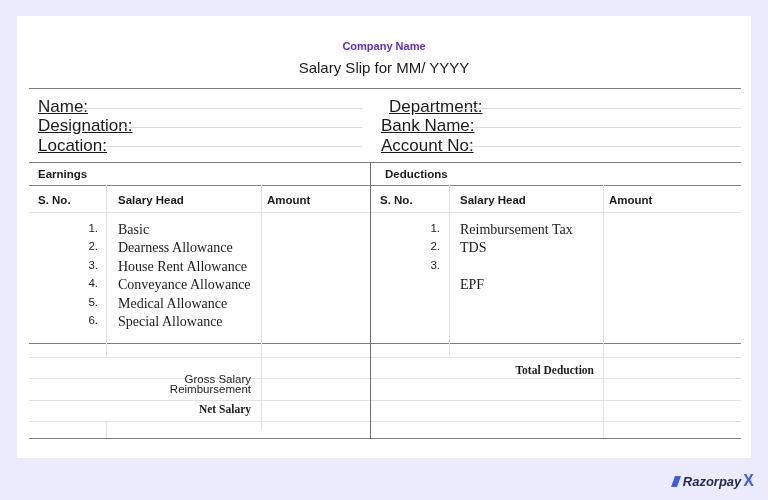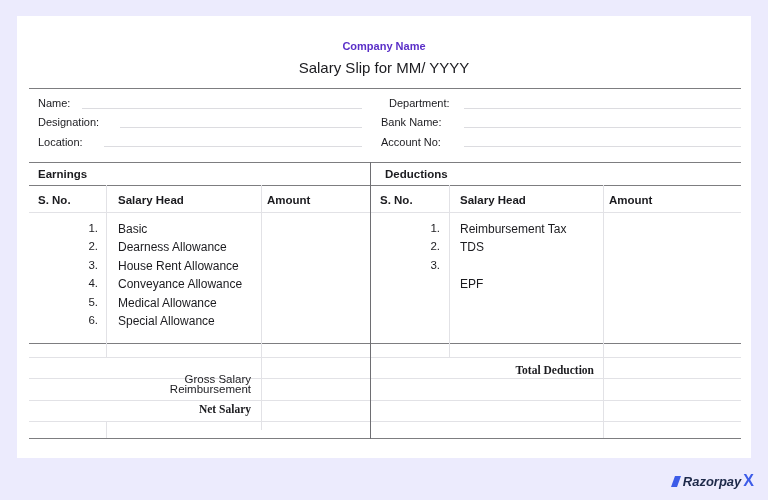--- a/index.html
+++ b/index.html
@@ -19,26 +19,26 @@
   .subtitle {
     position: absolute; left: 0; width: 100%; top: 43px; text-align: center;
     font-size: 15px; color: #1b1b1f;
   }
   .hline { position: absolute; left: 12px; width: 712px; height: 0; }
   .dark { border-top: 1.5px solid #7d7d80; }
   .light { border-top: 1px solid #e2e2e6; }
   .vline { position: absolute; width: 0; }
   .vdark { border-left: 1.5px solid #6e6e72; }
   .vlight { border-left: 1px solid #e2e2e6; }
-  .field { position: absolute; font-size: 11px; color: #1b1b1f; }
+  .field { position: absolute; font-size: 17px; color: #1b1b1f; text-decoration: underline; }
   .underline { position: absolute; height: 0; border-top: 1px solid #dcdce0; }
   .sec-head { position: absolute; font-size: 11.5px; font-weight: bold; text-align: right; }
   .col-head { position: absolute; font-size: 11.5px; font-weight: bold; }
   .sno { position: absolute; font-size: 11.5px; text-align: right; width: 30px; }
-  .head { position: absolute; font-size: 12px; }
+  .head { position: absolute; font-size: 14px; font-family: Liberation Serif, serif; }
   .sum { position: absolute; font-size: 11.5px; text-align: right; }
   .bold { font-weight: bold; font-family: Liberation Serif, serif; }
   .logo {
     position: absolute; right: 14px; bottom: 10px; font-size: 13px;
     font-style: italic; font-weight: bold; color: #1e2a4a;
     display: flex; align-items: center; gap: 2px;
   }
   .logo .x { color: #3d5ce8; font-size: 16px; font-style: normal; }
 </style>
 </head>

